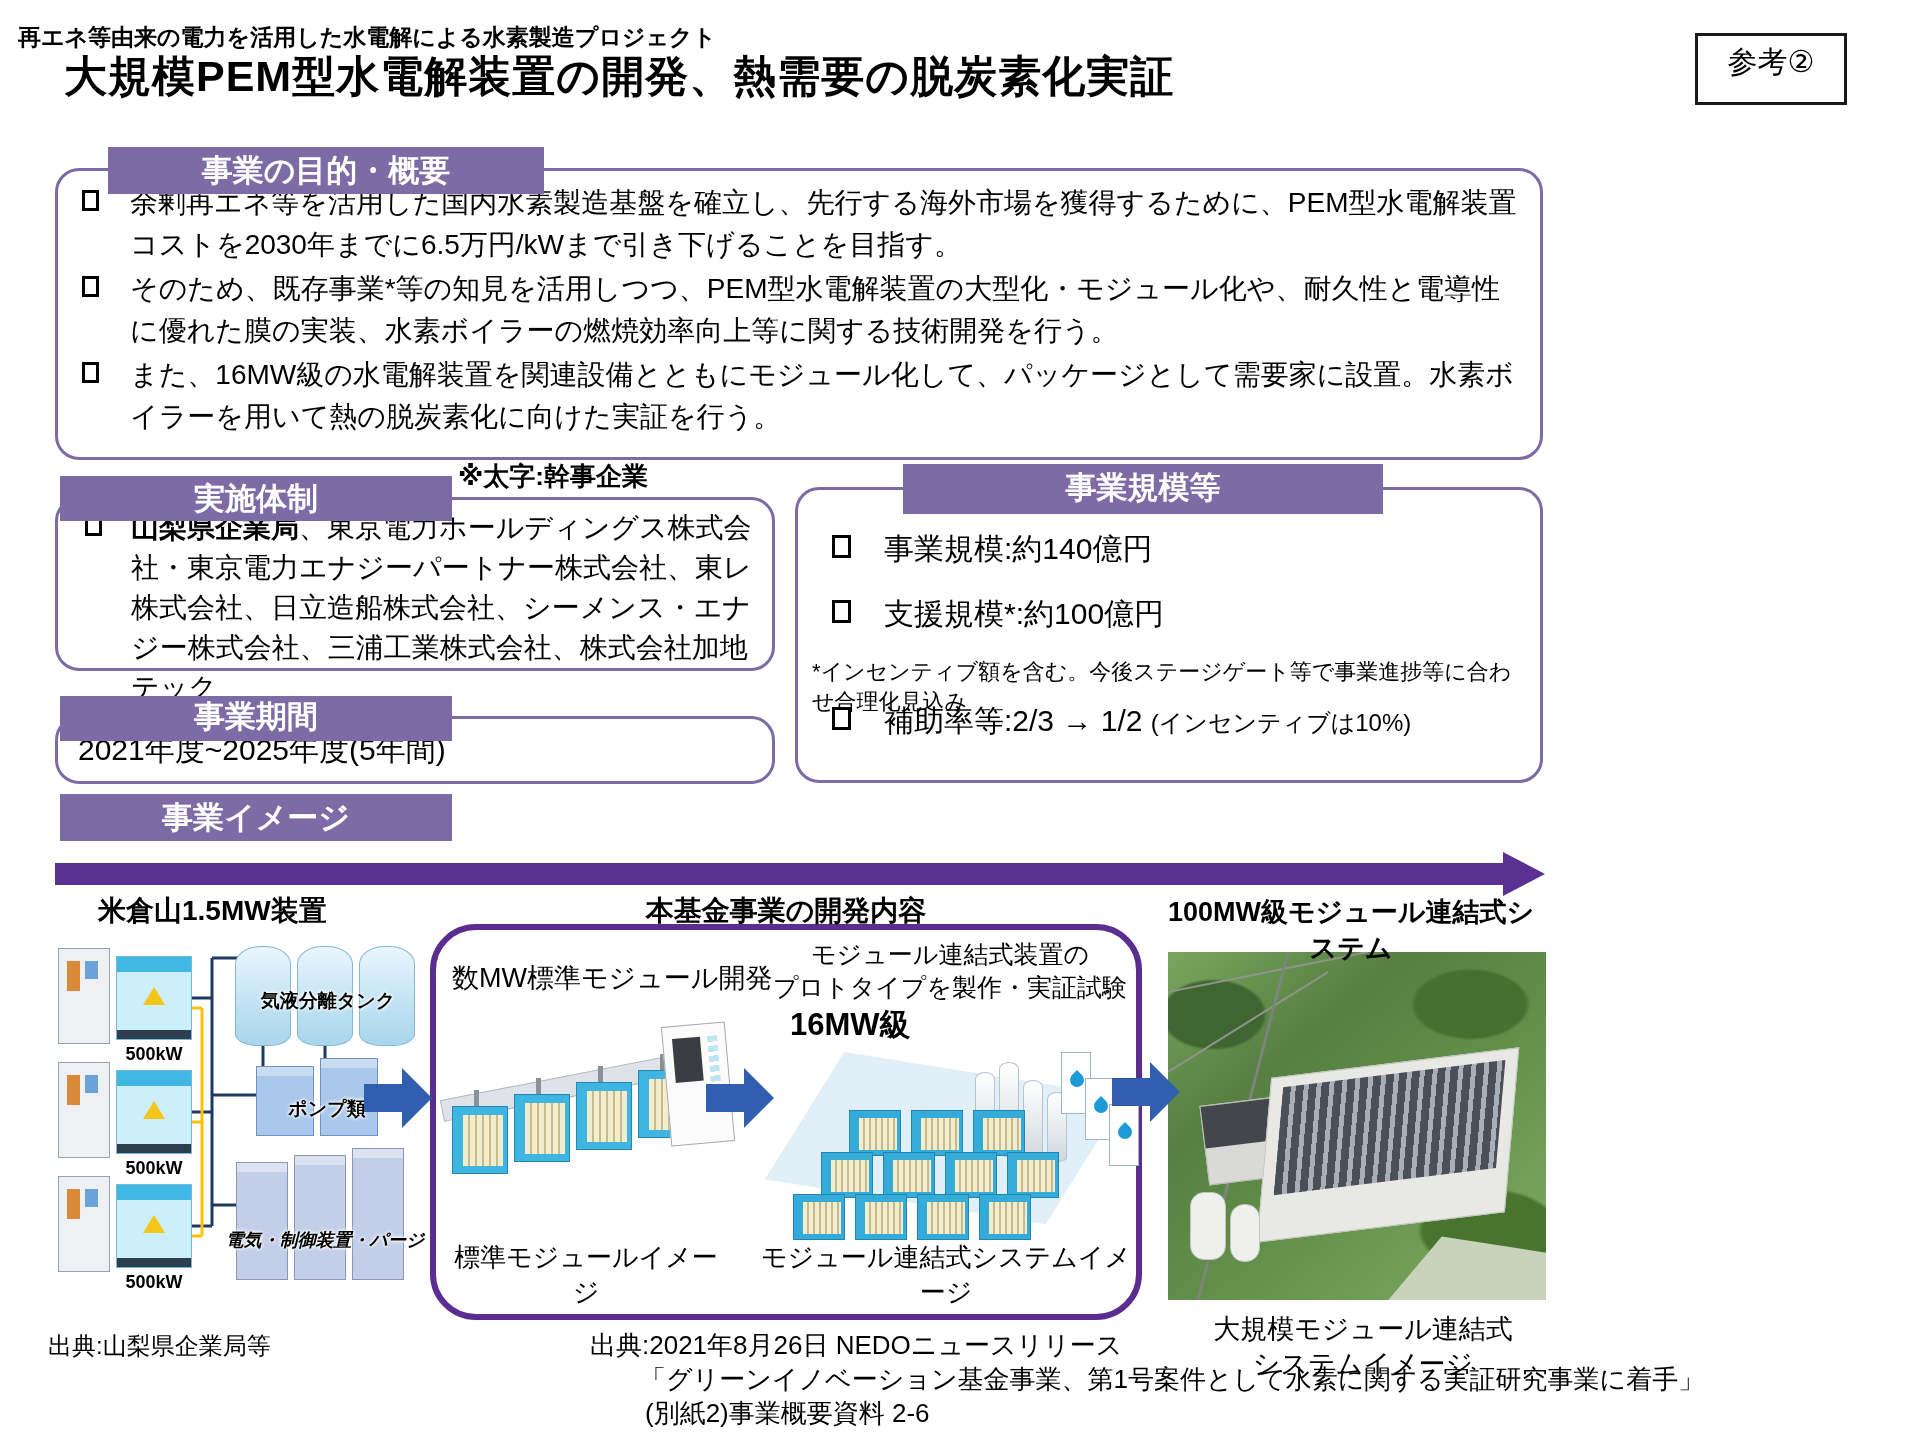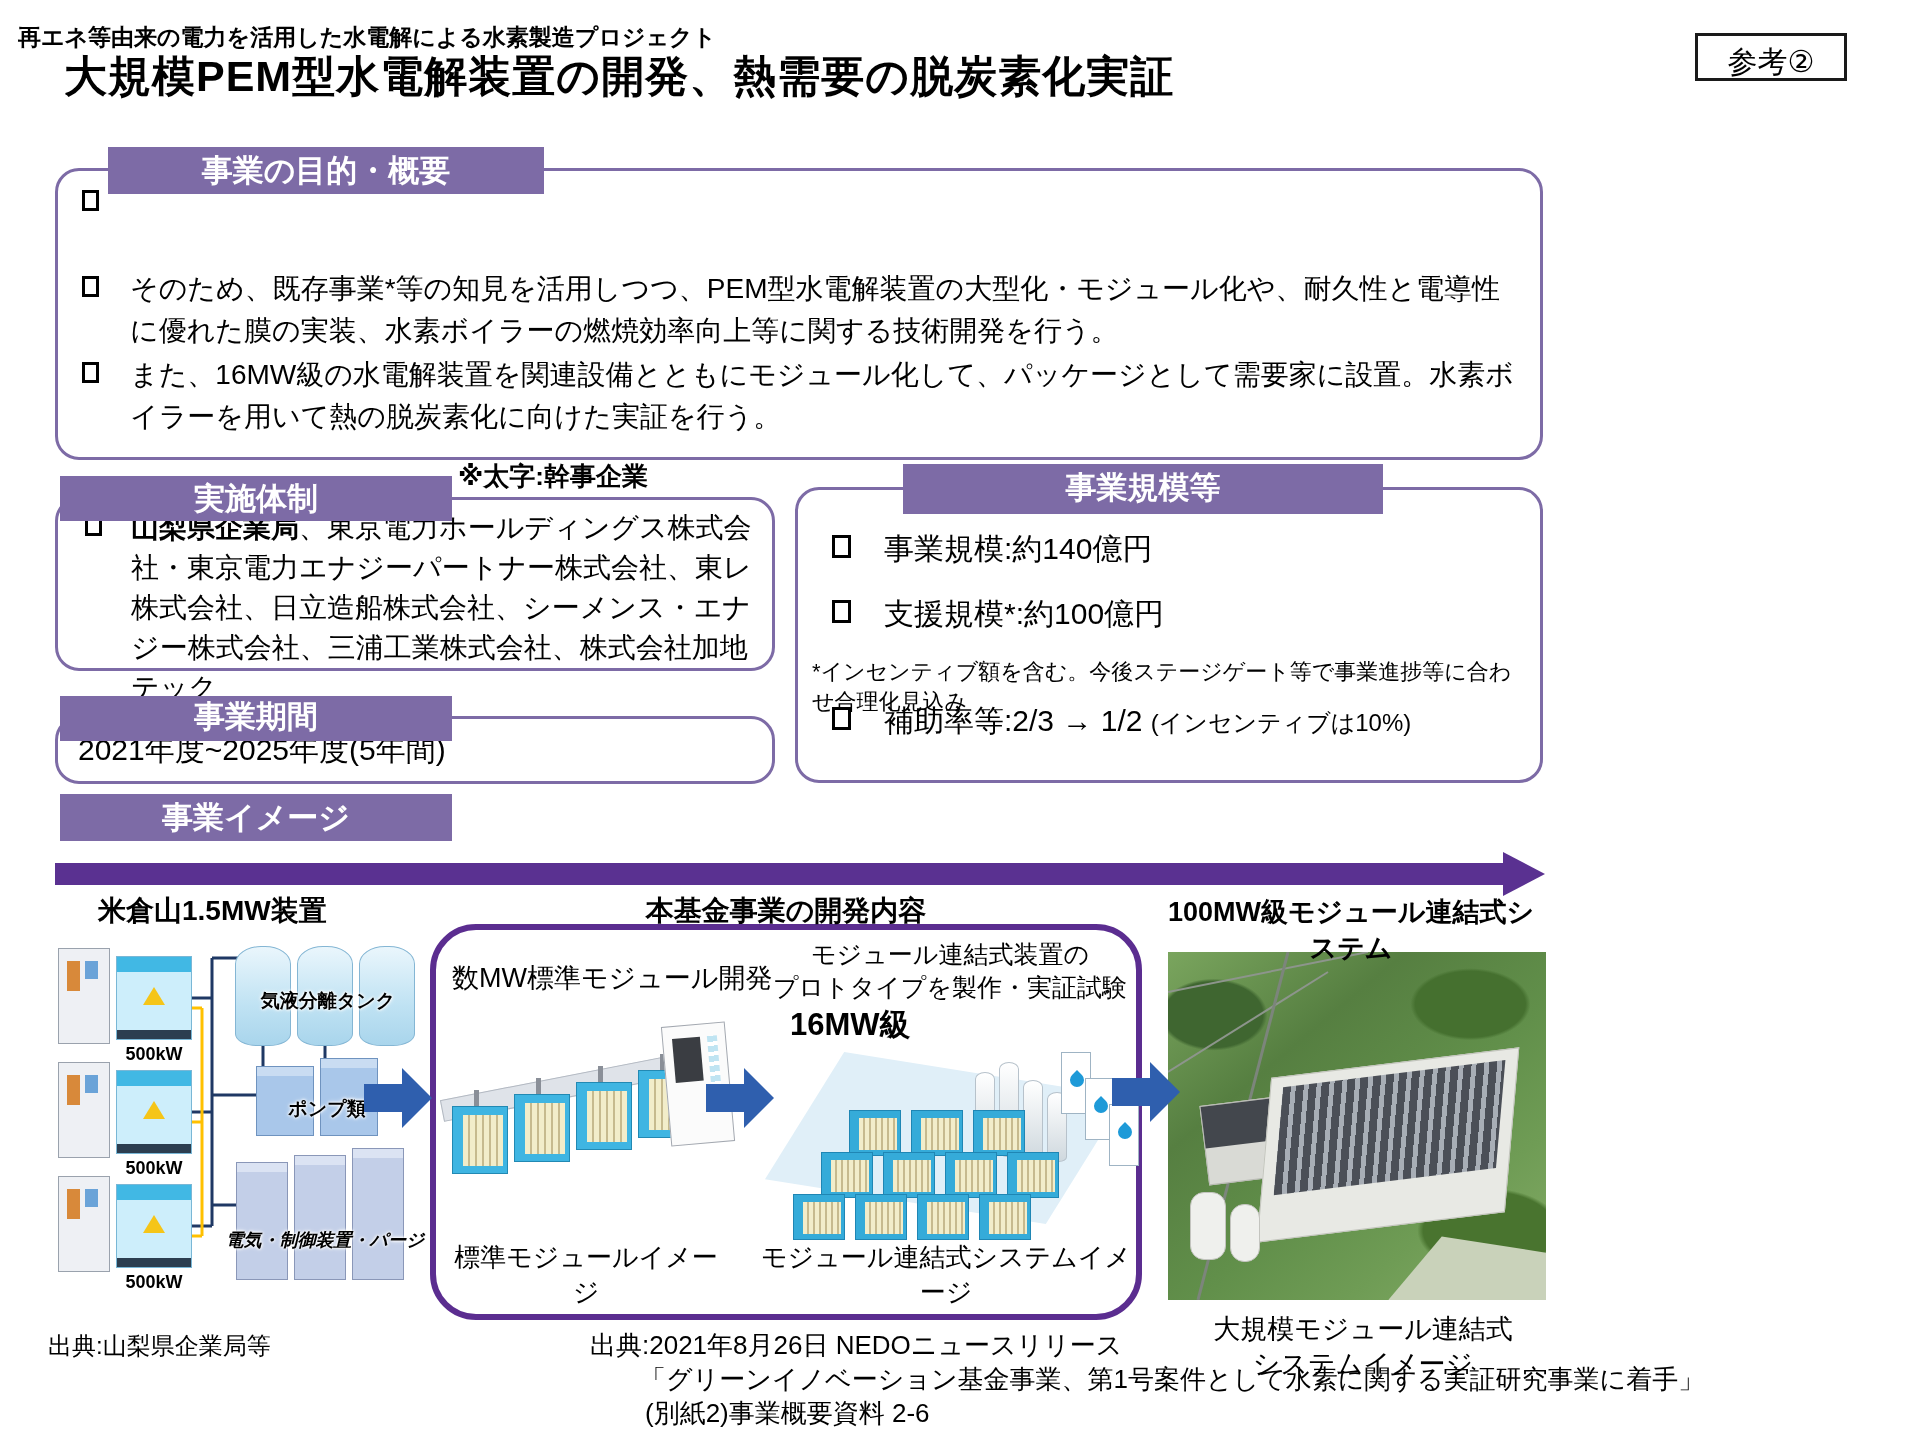--- a/index.html
+++ b/index.html
@@ -109,28 +109,29 @@
     transform:skewX(-35deg) rotate(8deg); }
 
   .caption { position:absolute; font-size:26px; text-align:center; z-index:5; }
   .stagelabel { position:absolute; font-size:28px; font-weight:600; z-index:3; }
 </style>
 </head>
 <body>
 
 <div class="abs" style="left:18px; top:22px; font-size:23px; font-weight:bold;">再エネ等由来の電力を活用した水電解による水素製造プロジェクト</div>
 <div class="abs" style="left:64px; top:48px; font-size:43px; font-weight:bold; letter-spacing:1px;">大規模PEM型水電解装置の開発、熱需要の脱炭素化実証</div>
-<div class="abs" style="left:1695px; top:33px; width:152px; height:48px; border:3px solid #1a1a1a;
+<div class="abs" style="left:1695px; top:33px; width:152px; height:72px; border:3px solid #1a1a1a;
             font-size:30px; text-align:center; line-height:52px;">参考②</div>
 
 <div class="pbox" style="left:55px; top:168px; width:1488px; height:292px;"></div>
 <div class="banner" style="left:108px; top:147px; width:436px; height:47px; line-height:47px;">事業の目的・概要</div>
 
 <div class="bullet" style="left:82px; top:182px; width:1438px;">
   <span class="chk"></span>
+  <span>余剰再エネ等を活用した国内水素製造基盤を確立し、先行する海外市場を獲得するために、PEM型水電解装置コストを2030年までに6.5万円/kWまで引き下げることを目指す。</span>
 </div>
 <div class="bullet" style="left:82px; top:268px; width:1438px;">
   <span class="chk"></span>
   <span>そのため、既存事業*等の知見を活用しつつ、PEM型水電解装置の大型化・モジュール化や、耐久性と電導性に優れた膜の実装、水素ボイラーの燃焼効率向上等に関する技術開発を行う。</span>
 </div>
 <div class="bullet" style="left:82px; top:354px; width:1438px;">
   <span class="chk"></span>
   <span>また、16MW級の水電解装置を関連設備とともにモジュール化して、パッケージとして需要家に設置。水素ボイラーを用いて熱の脱炭素化に向けた実証を行う。</span>
 </div>
 

